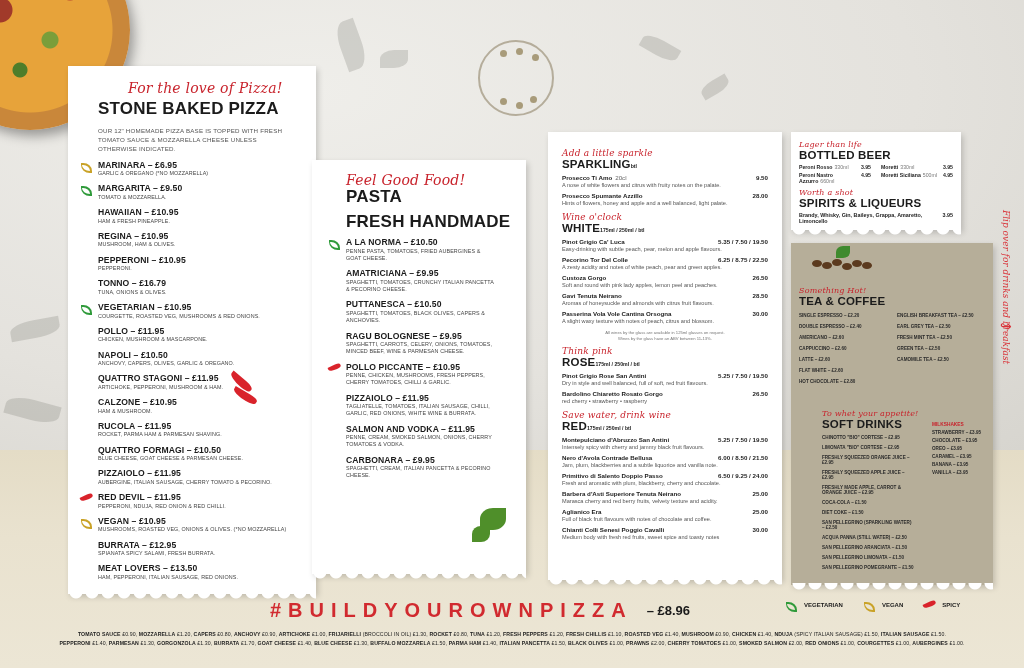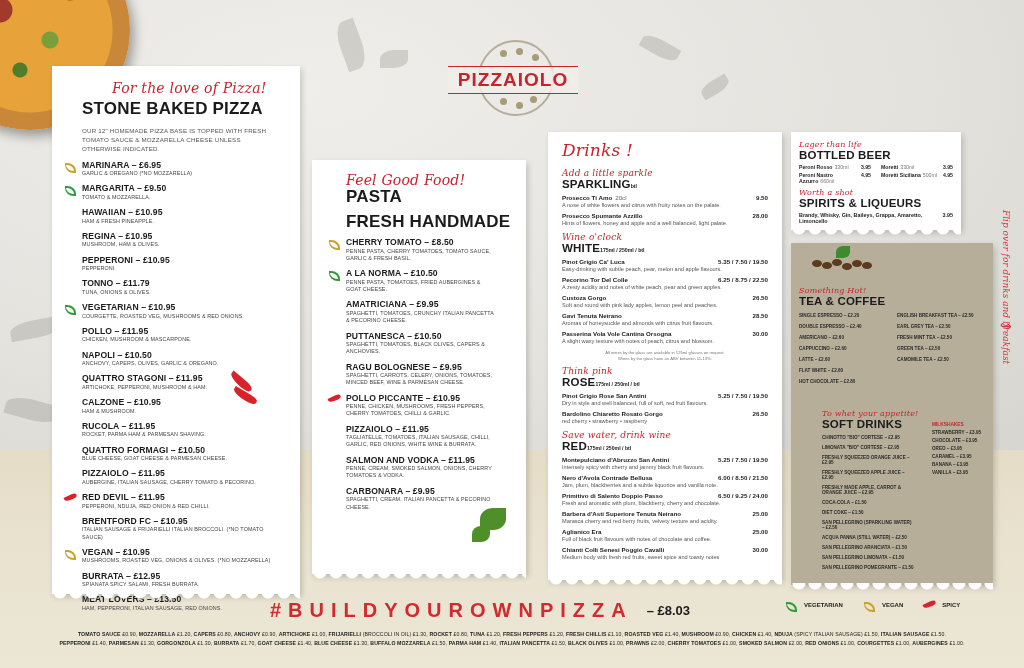--- a/index.html
+++ b/index.html
@@ -128,24 +128,23 @@
 
 <div class="logo">
   <div class="logo-ring">
     <span class="logo-dot" style="left:20px;top:8px"></span>
     <span class="logo-dot" style="left:36px;top:6px"></span>
     <span class="logo-dot" style="left:52px;top:12px"></span>
     <span class="logo-dot" style="left:20px;top:56px"></span>
     <span class="logo-dot" style="left:36px;top:60px"></span>
     <span class="logo-dot" style="left:50px;top:54px"></span>
   </div>
-  <div class="logo-band">PIZZAIOLO</div>
-</div>
-
-<div class="panel torn-bottom" style="left:52px;top:66px;width:248px;height:528px;padding:14px 18px 0 30px;">
+</div>
+
+<div class="panel torn-bottom" style="left:68px;top:66px;width:248px;height:528px;padding:14px 18px 0 30px;">
   <div class="script" style="padding-left:30px;font-size:14px;">For the love of Pizza!</div>
   <div class="h1" style="margin-top:4px;">STONE BAKED PIZZA</div>
   <div class="intro" style="margin-top:8px;width:190px;">OUR 12" HOMEMADE PIZZA BASE IS TOPPED WITH FRESH TOMATO SAUCE &amp; MOZZARELLA CHEESE UNLESS OTHERWISE INDICATED.</div>
   <div id="pizza-list" style="margin-top:5px;">
       <div class="item">
         <span class="diet-icon vegan"></span>
         <div class="item-name">MARINARA – £6.95</div>
         <div class="item-desc">GARLIC &amp; OREGANO (*NO MOZZARELLA)</div>
       </div>
       <div class="item">
@@ -159,21 +158,21 @@
       </div>
       <div class="item">
         <div class="item-name">REGINA – £10.95</div>
         <div class="item-desc">MUSHROOM, HAM &amp; OLIVES.</div>
       </div>
       <div class="item">
         <div class="item-name">PEPPERONI – £10.95</div>
         <div class="item-desc">PEPPERONI.</div>
       </div>
       <div class="item">
-        <div class="item-name">TONNO – £11.79</div>
+        <div class="item-name">TONNO – £16.79</div>
         <div class="item-desc">TUNA, ONIONS &amp; OLIVES.</div>
       </div>
       <div class="item">
         <span class="diet-icon veg"></span>
         <div class="item-name">VEGETARIAN – £10.95</div>
         <div class="item-desc">COURGETTE, ROASTED VEG, MUSHROOMS &amp; RED ONIONS.</div>
       </div>
       <div class="item">
         <div class="item-name">POLLO – £11.95</div>
         <div class="item-desc">CHICKEN, MUSHROOM &amp; MASCARPONE.</div>
@@ -199,24 +198,20 @@
         <div class="item-desc">BLUE CHEESE, GOAT CHEESE &amp; PARMESAN CHEESE.</div>
       </div>
       <div class="item">
         <div class="item-name">PIZZAIOLO – £11.95</div>
         <div class="item-desc">AUBERGINE, ITALIAN SAUSAGE, CHERRY TOMATO &amp; PECORINO.</div>
       </div>
       <div class="item">
         <span class="diet-icon spicy"></span>
         <div class="item-name">RED DEVIL – £11.95</div>
         <div class="item-desc">PEPPERONI, NDUJA, RED ONION &amp; RED CHILLI.</div>
-      </div>
-      <div class="item">
-        <div class="item-name">BRENTFORD FC – £10.95</div>
-        <div class="item-desc">ITALIAN SAUSAGE &amp; FRIJARIELLI ITALIAN BROCCOLI. (*NO TOMATO SAUCE)</div>
       </div>
       <div class="item">
         <span class="diet-icon vegan"></span>
         <div class="item-name">VEGAN – £10.95</div>
         <div class="item-desc">MUSHROOMS, ROASTED VEG, ONIONS &amp; OLIVES. (*NO MOZZARELLA)</div>
       </div>
       <div class="item">
         <div class="item-name">BURRATA – £12.95</div>
         <div class="item-desc">SPIANATA SPICY SALAMI, FRESH BURRATA.</div>
       </div>
@@ -229,25 +224,20 @@
 
 <div class="chili-deco" style="left:228px;top:378px;transform:rotate(40deg)"></div>
 <div class="chili-deco" style="left:232px;top:392px;transform:rotate(30deg)"></div>
 
 <div class="panel torn-bottom" style="left:312px;top:160px;width:214px;height:414px;padding:12px 14px 0 34px;">
   <div class="script" style="font-size:14px;">Feel Good Food!</div>
   <div class="h1">PASTA</div>
   <div class="h1" style="margin-top:6px;">FRESH HANDMADE</div>
   <div id="pasta-list" style="margin-top:4px;">
       <div class="item">
-        <span class="diet-icon vegan"></span>
-        <div class="item-name">CHERRY TOMATO – £8.50</div>
-        <div class="item-desc" style="width: 150px;">PENNE PASTA, CHERRY TOMATOES, TOMATO SAUCE, GARLIC &amp; FRESH BASIL.</div>
-      </div>
-      <div class="item">
         <span class="diet-icon veg"></span>
         <div class="item-name">A LA NORMA – £10.50</div>
         <div class="item-desc" style="width: 150px;">PENNE PASTA, TOMATOES, FRIED AUBERGINES &amp; GOAT CHEESE.</div>
       </div>
       <div class="item">
         <div class="item-name">AMATRICIANA – £9.95</div>
         <div class="item-desc" style="width: 150px;">SPAGHETTI, TOMATOES, CRUNCHY ITALIAN PANCETTA &amp; PECORINO CHEESE.</div>
       </div>
       <div class="item">
         <div class="item-name">PUTTANESCA – £10.50</div>
@@ -273,21 +263,20 @@
       <div class="item">
         <div class="item-name">CARBONARA – £9.95</div>
         <div class="item-desc" style="width: 150px;">SPAGHETTI, CREAM, ITALIAN PANCETTA &amp; PECORINO CHEESE.</div>
       </div>
     </div>
 </div>
 <div class="spinach" style="left:480px;top:508px;width:26px;height:22px;"></div>
 <div class="spinach" style="left:472px;top:526px;width:18px;height:16px;"></div>
 
 <div class="panel torn-bottom" style="left:548px;top:132px;width:234px;height:448px;padding:8px 14px 0 14px;">
-  <div class="script" style="font-size:17px;">Drinks !</div>
 
   <div class="script" style="font-size:9px;margin-top:8px;">Add a little sparkle</div>
   <div class="drink-head">
     <div class="h2">SPARKLING</div>
     <div class="unit">btl</div>
   </div>
   <div id="sparkling-list">
       <div>
         <div class="drink-row">
           <span><span>Prosecco Ti Amo</span><span style="font-weight: 400; color: rgb(102, 102, 102); margin-left: 3px;">20cl</span></span>
@@ -516,21 +505,21 @@
         </div>
     </div>
   </div>
 </div>
 
 <div class="vertical-note">Flip over for drinks and breakfast</div>
 <div class="arrow-icon">↪</div>
 
 <div class="banner">
   <span class="banner-tag">#BUILDYOUROWNPIZZA</span>
-  <span class="banner-price">– £8.03</span>
+  <span class="banner-price">– £8.96</span>
 </div>
 
 <div class="legend">
   <div class="legend-item">
     <span class="diet-icon veg"></span>
     <span>VEGETARIAN</span>
   </div>
   <div class="legend-item">
     <span class="diet-icon vegan"></span>
     <span>VEGAN</span>

